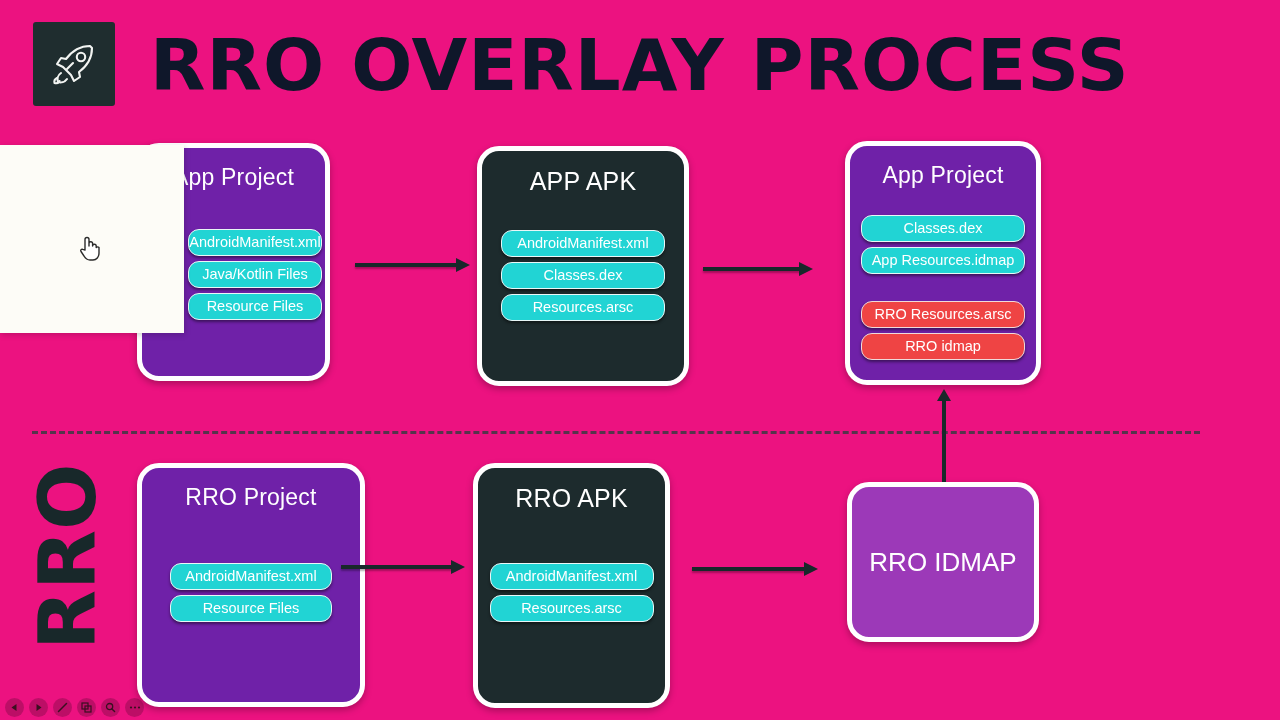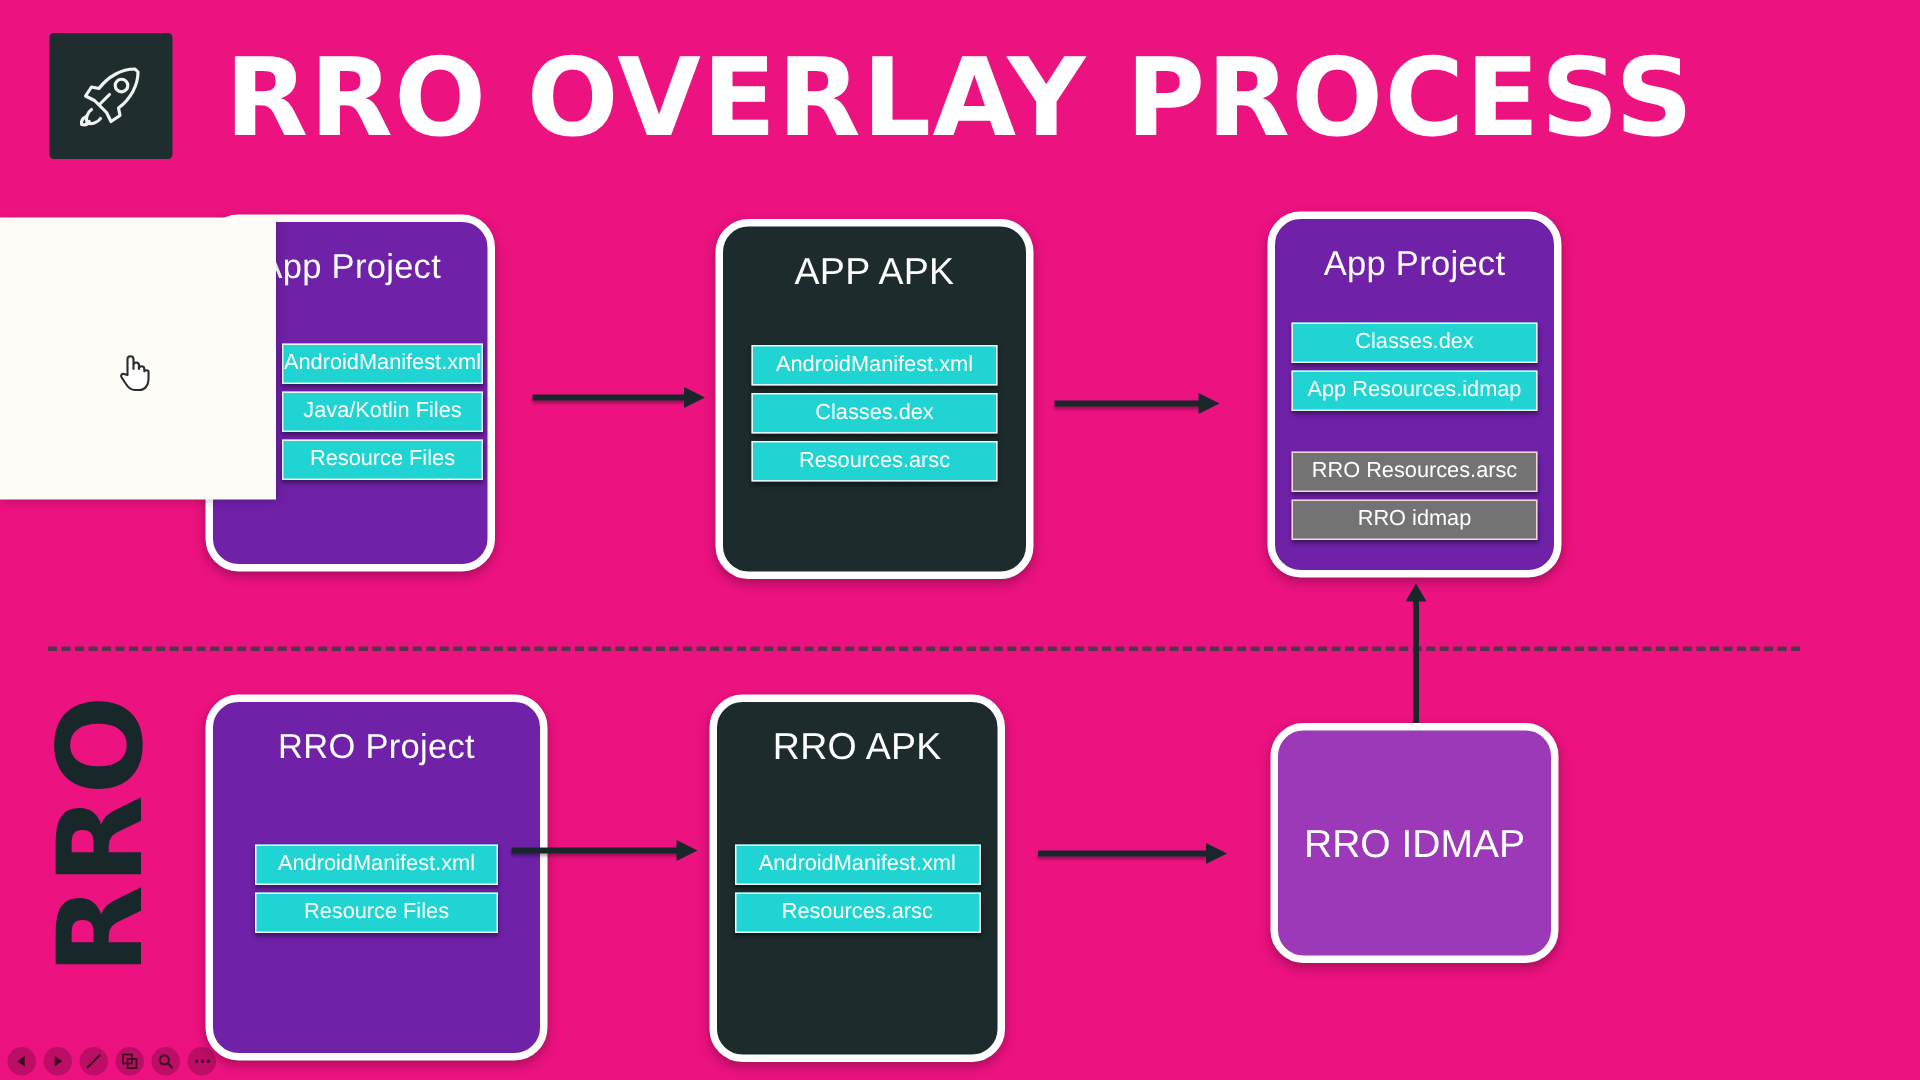--- a/index.html
+++ b/index.html
@@ -12,21 +12,21 @@
 
   
   .logo-box{
     position:absolute;left:33px;top:22px;width:82px;height:84px;
     background:#1f2d2f;border-radius:3px;
     display:flex;align-items:center;justify-content:center;
   }
   .page-title{
     position:absolute;left:150px;top:24px;
     font-size:72px;font-weight:bold;letter-spacing:1px;
-    color:#ffffff;line-height:82px;white-space:nowrap;
+    color:#0f172a;line-height:82px;white-space:nowrap;
     font-family:"DejaVu Sans",sans-serif;
   }
 
   
   .rail-label{
     position:absolute;color:#18282a;font-weight:bold;
     font-family:"DejaVu Sans",sans-serif;
     transform-origin:center center;white-space:nowrap;
   }
   #rail-app{
@@ -57,26 +57,26 @@
     margin-top:16px;margin-bottom:10px;text-align:center;
     letter-spacing:.2px;
   }
   .card-title.big{font-size:25px;}
 
   .chip-list{width:100%;display:flex;flex-direction:column;align-items:center;}
   .chip{
     box-sizing:border-box;
     color:#ffffff;font-size:14.5px;
     text-align:center;line-height:25px;height:27px;
-    margin-bottom:5px;border-radius:0;
+    margin-bottom:5px;border-radius:11px;
     box-shadow:0 2px 3px rgba(0,0,0,.45);
     white-space:nowrap;
   }
   .chip.cyan{background:#21d4d4;border:1px solid #e9f7f7;}
-  .chip.red{background:#737373;border:1px solid #efdada;}
+  .chip.red{background:#ef4444;border:1px solid #efdada;}
   .chip.gap-above{margin-top:22px;}
 
   .centerlabel{
     flex:1;display:flex;align-items:center;justify-content:center;
     color:#ffffff;font-size:26px;width:100%;
   }
 
   
   #card-app-project   {left:137px;top:143px;width:193px;height:238px;}
   #card-app-apk       {left:477px;top:146px;width:212px;height:240px;}

